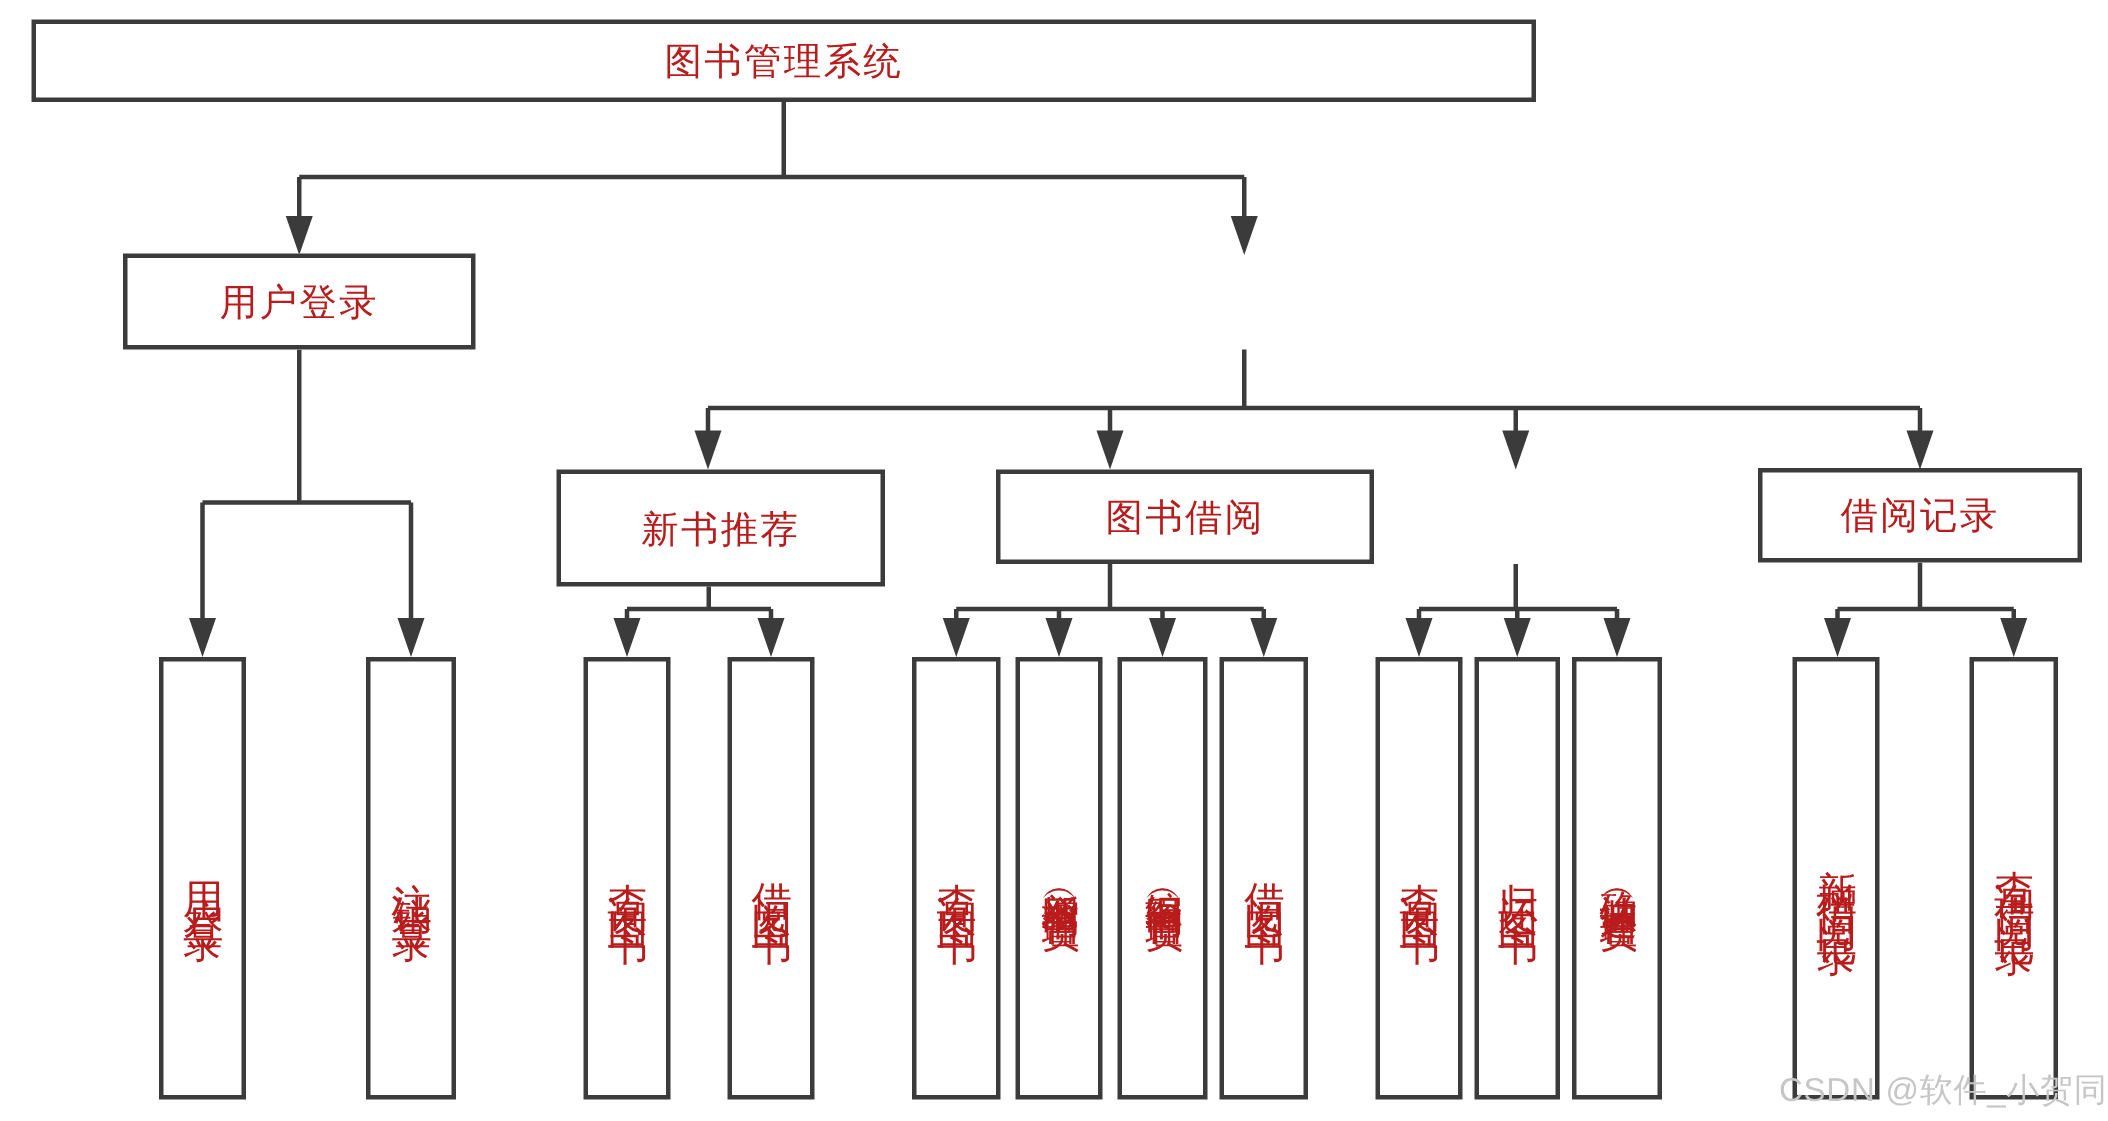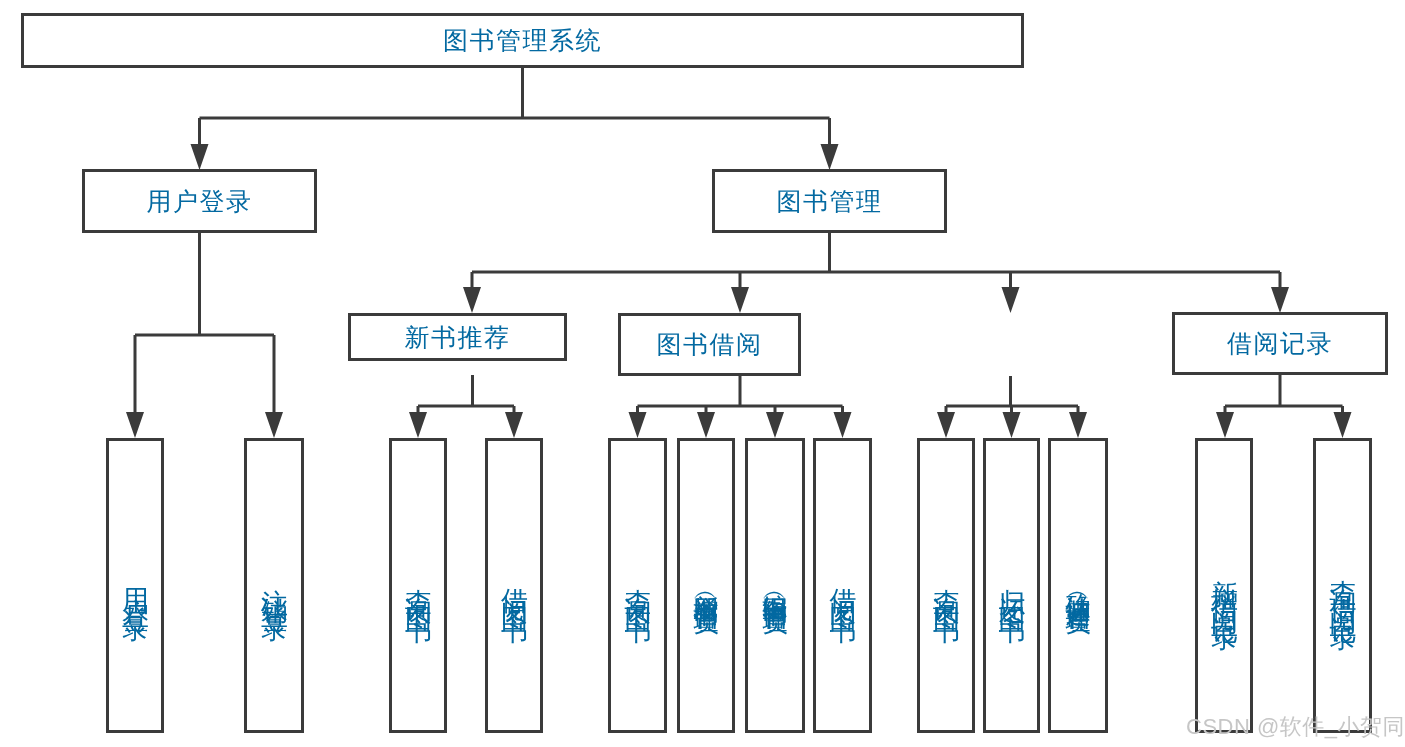--- a/index.html
+++ b/index.html
@@ -5,21 +5,21 @@
   html,body { margin:0; padding:0; background:#ffffff; }
   .stage {
     position:relative; width:1405px; height:747px; background:#ffffff;
     font-family:"Liberation Sans", sans-serif; overflow:hidden;
   }
   svg.wires { position:absolute; left:0; top:0; width:1405px; height:747px; }
   .node {
     position:absolute; box-sizing:border-box;
     border:3px solid #3b3b3b; background:#ffffff;
     display:flex; align-items:center; justify-content:center;
-    color:#0369a1;
+    color:#b91c1c;
     text-align:center;
   }
   .node.h span { font-size:25px; letter-spacing:1.5px; white-space:nowrap; }
   .node.v span {
     writing-mode:vertical-rl; text-orientation:mixed;
     font-size:27px; letter-spacing:0.34em; line-height:1; white-space:nowrap;
   }
   .node.v.tight span { font-size:25px; letter-spacing:0.10em; }
   .watermark {
     position:absolute; left:1186px; top:712px; z-index:6;
@@ -53,28 +53,25 @@
       M1216 412 H1234 L1225 438 Z  M1333.5 412 H1351.5 L1342.5 438 Z"></path>
   </svg>
 
   <div class="node h" style="left:21px; top:13px; width:1003px; height:55px">
     <span>图书管理系统</span>
   </div>
 
   <div class="node h" style="left:82px; top:169px; width:235px; height:64px">
     <span>用户登录</span>
   </div>
-  <div class="node h" style="left:712px; top:169px; width:235px; height:64px">
-    <span>图书管理</span>
-  </div>
 
-  <div class="node h" style="left:348px; top:313px; width:219px; height:48px">
+  <div class="node h" style="left:371px; top:313px; width:219px; height:78px">
     <span>新书推荐</span>
   </div>
-  <div class="node h" style="left:618px; top:313px; width:183px; height:63px">
+  <div class="node h" style="left:664px; top:313px; width:252px; height:63px">
     <span>图书借阅</span>
   </div>
   <div class="node h" style="left:1172px; top:312px; width:216px; height:63px">
     <span>借阅记录</span>
   </div>
 
   <div class="node v" style="left:106px; top:438px; width:58px; height:295px">
     <span>用户登录</span>
   </div>
   <div class="node v" style="left:244px; top:438px; width:60px; height:295px">

